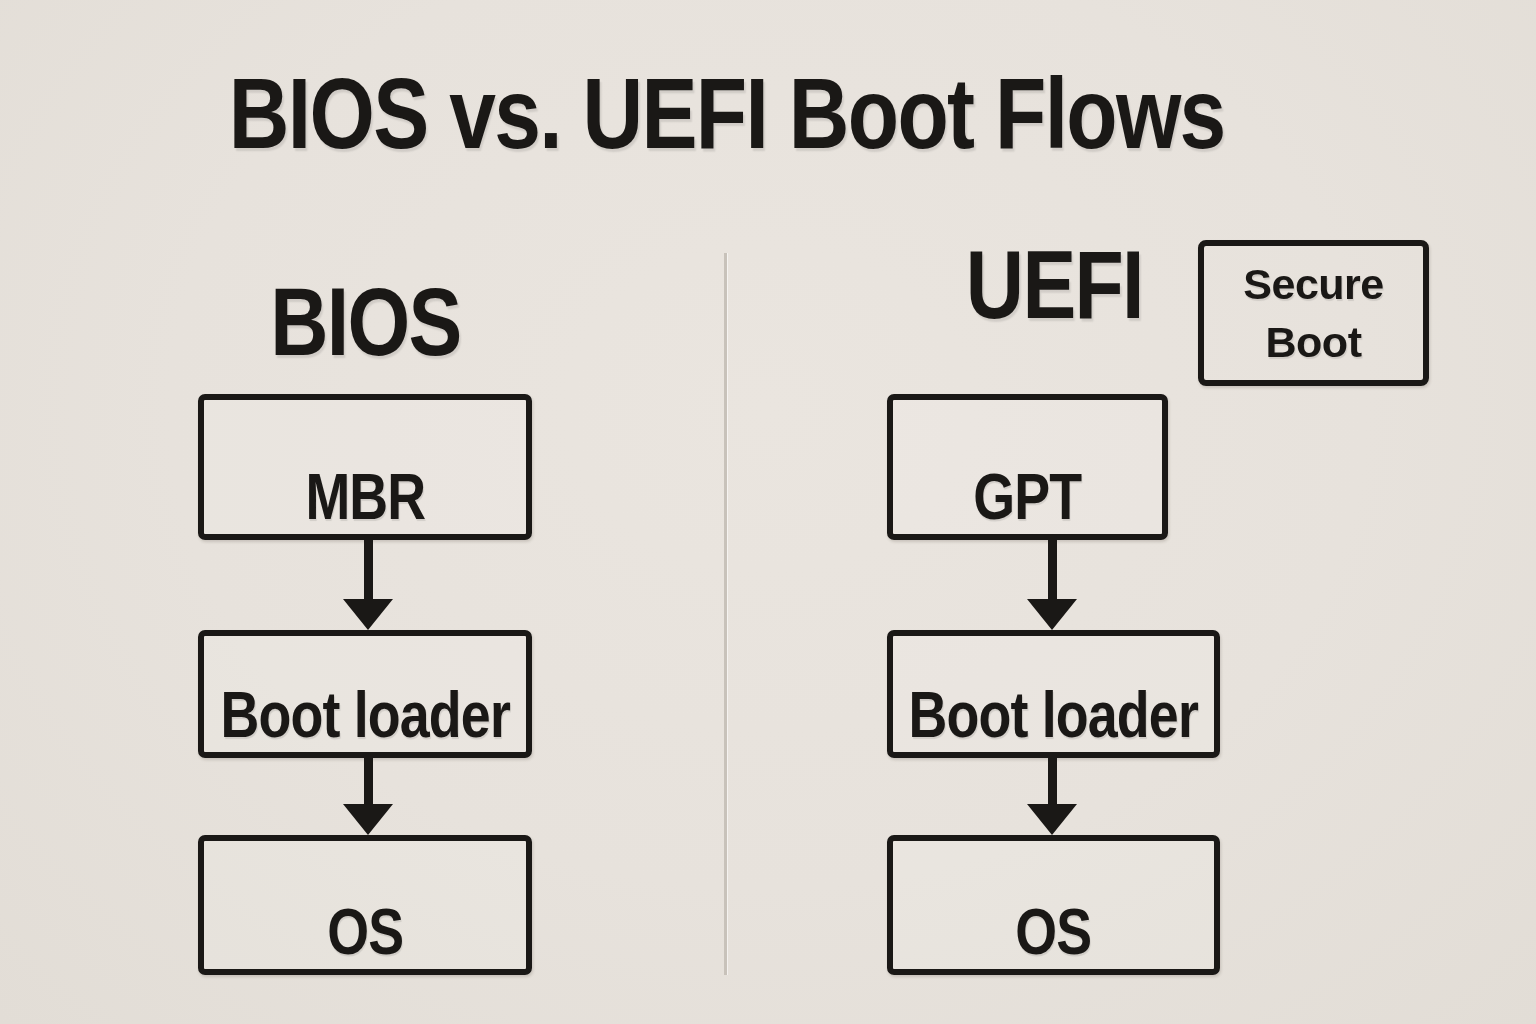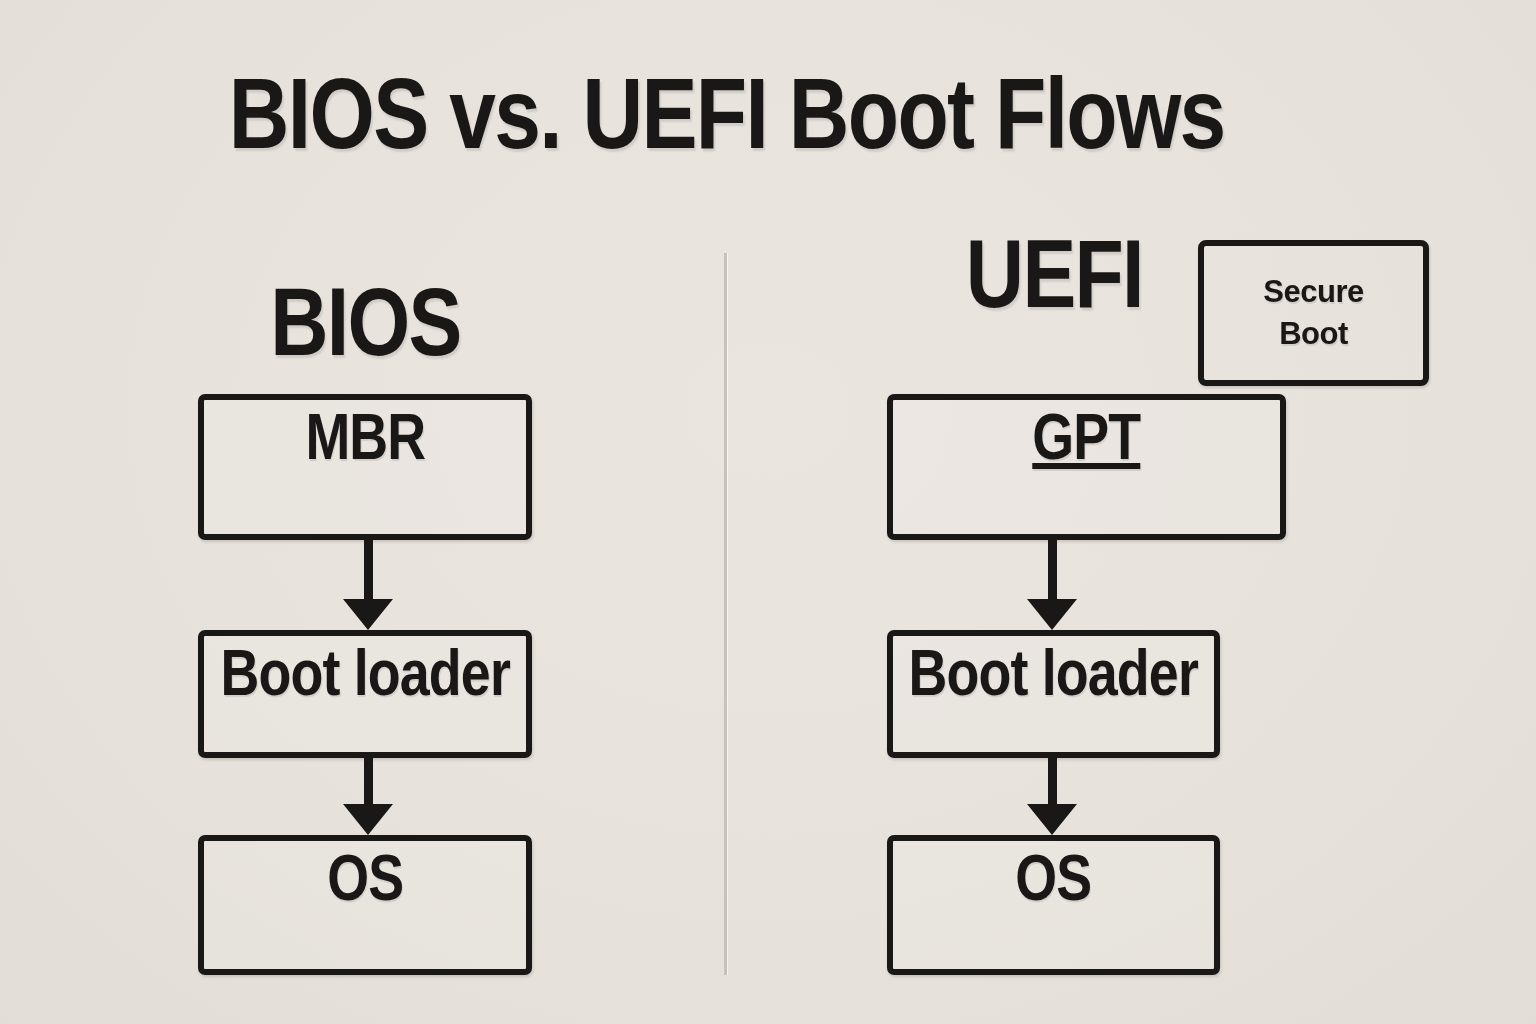--- a/index.html
+++ b/index.html
@@ -43,70 +43,70 @@
     top: 226px;
     width: 334px;
     text-align: center;
     font-size: 96px;
     font-weight: bold;
     letter-spacing: -2px;
     line-height: 1;
     text-shadow: 2px 3px 2px rgba(0,0,0,0.10);
   }
   .heading-bios { left: 198px; margin-top: 48px; }
-  .heading-uefi { left: 887px; }
+  .heading-uefi { left: 887px; margin-top: 11px; }
   .divider {
     position: absolute;
     left: 724px;
     top: 253px;
     width: 3px;
     height: 722px;
     background: var(--divider);
     box-shadow: 1px 0 0 rgba(255,255,255,0.55);
   }
   .flow-box {
     position: absolute;
     border: 6px solid var(--ink);
     border-radius: 7px;
     background: rgba(255,255,255,0.10);
     display: flex;
-    align-items: flex-start;
+    align-items: flex-end;
     justify-content: center;
     box-shadow: 1px 2px 3px rgba(60,50,40,0.18);
   }
   .flow-box .label {
     font-size: 64px;
     font-weight: bold;
     letter-spacing: -1px;
     text-shadow: 1px 2px 1px rgba(0,0,0,0.10);
   }
   
   .bios-box-1 { left: 198px; top: 394px; width: 334px; height: 146px; }
   .bios-box-2 { left: 198px; top: 630px; width: 334px; height: 128px; }
   .bios-box-3 { left: 198px; top: 835px; width: 334px; height: 140px; }
   
-  .uefi-box-1 { left: 887px; top: 394px; width: 399px; height: 146px; text-decoration: underline; }
+  .uefi-box-1 { left: 887px; top: 394px; width: 281px; height: 146px; }
   .uefi-box-2 { left: 887px; top: 630px; width: 333px; height: 128px; }
   .uefi-box-3 { left: 887px; top: 835px; width: 333px; height: 140px; }
   .secure-boot-box {
     position: absolute;
     left: 1198px;
     top: 240px;
     width: 231px;
     height: 146px;
     border: 6px solid var(--ink);
     border-radius: 8px;
     display: flex;
     align-items: center;
     justify-content: center;
     text-align: center;
     box-shadow: 1px 2px 3px rgba(60,50,40,0.18);
   }
   .secure-boot-box .label {
-    font-size: 31px;
+    font-size: 43px;
     font-weight: bold;
     line-height: 1.35;
     letter-spacing: -0.5px;
     width: 160px;           
     text-shadow: 1px 2px 1px rgba(0,0,0,0.10);
   }
   .arrow-down {
     position: absolute;
     width: 50px;
     display: flex;

